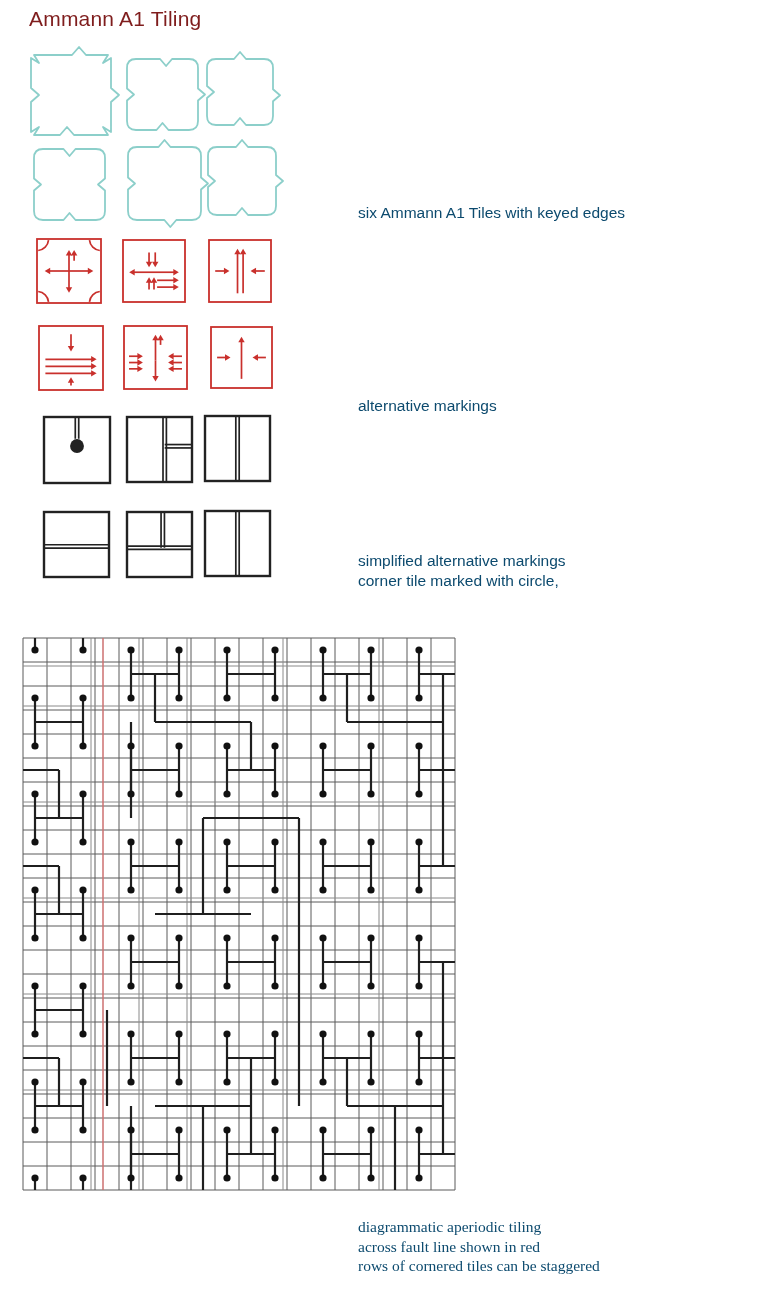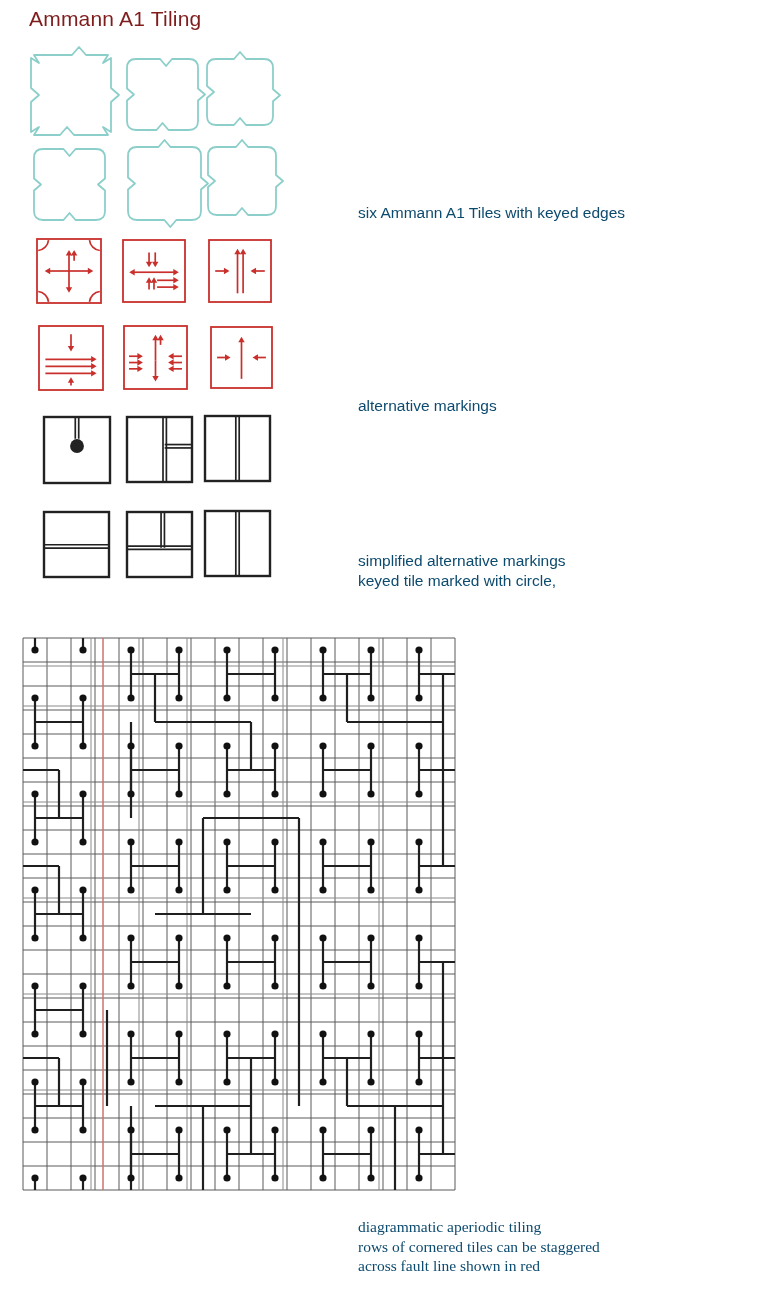--- a/index.html
+++ b/index.html
@@ -444,19 +444,19 @@
         <circle cx="419" cy="1130" r="3.6" fill="#111111"></circle>
         <circle cx="419" cy="1178" r="3.6" fill="#111111"></circle>
       </g>
       <line x1="103" y1="638" x2="103" y2="1190" stroke="#cc7070" stroke-width="1.5"></line>
     </svg></div>
 
 <div class="caption" id="cap-keyed" style="top: 203px;">six Ammann A1 Tiles with keyed edges</div>
 <div class="caption" id="cap-alt" style="top: 368px; margin-top: 28px;">alternative markings</div>
 <div class="caption" id="cap-simp" style="top: 551px;">
   <div>simplified alternative markings</div>
-  <div>keyed tile marked with circle,</div>
+  <div>corner tile marked with circle,</div>
 </div>
 <div class="caption" id="cap-tiling" style="top: 1217px; font-family: Liberation Serif, serif;">
   <div>diagrammatic aperiodic tiling</div>
+  <div>across fault line shown in red</div>
   <div>rows of cornered tiles can be staggered</div>
-  <div>across fault line shown in red</div>
 </div>
 
 </body></html>

